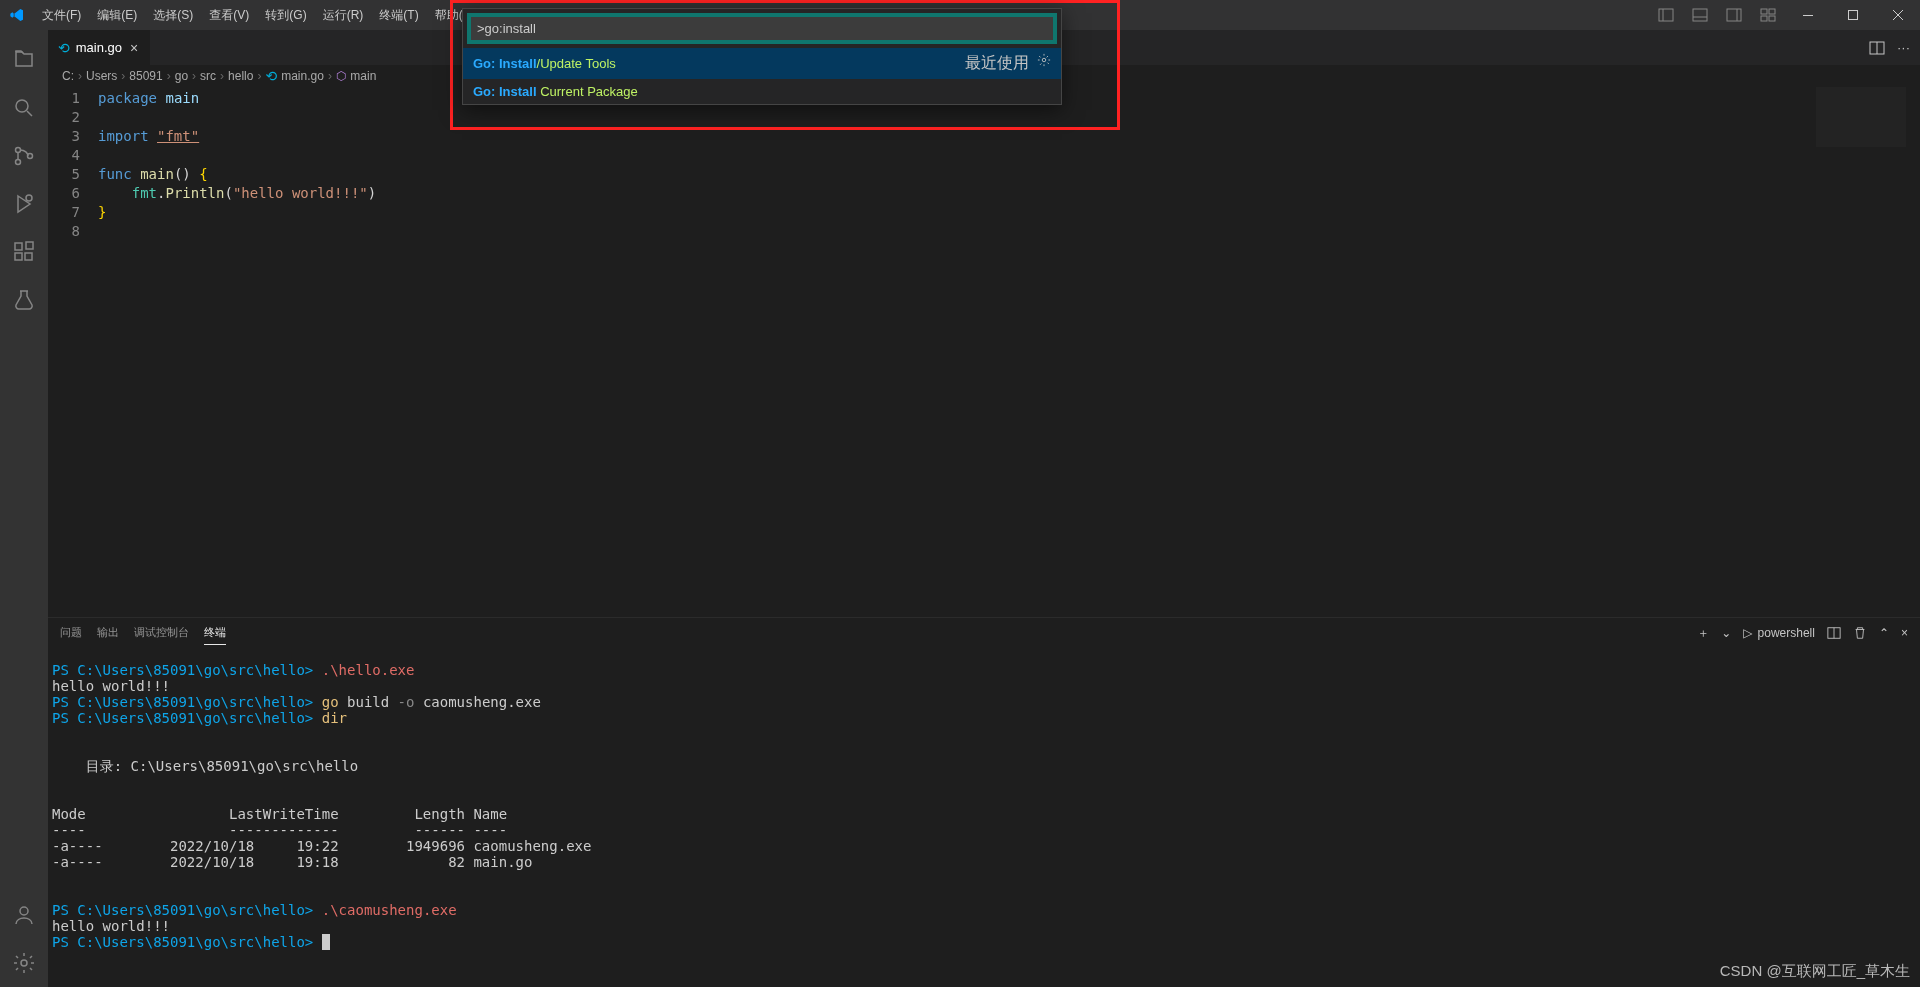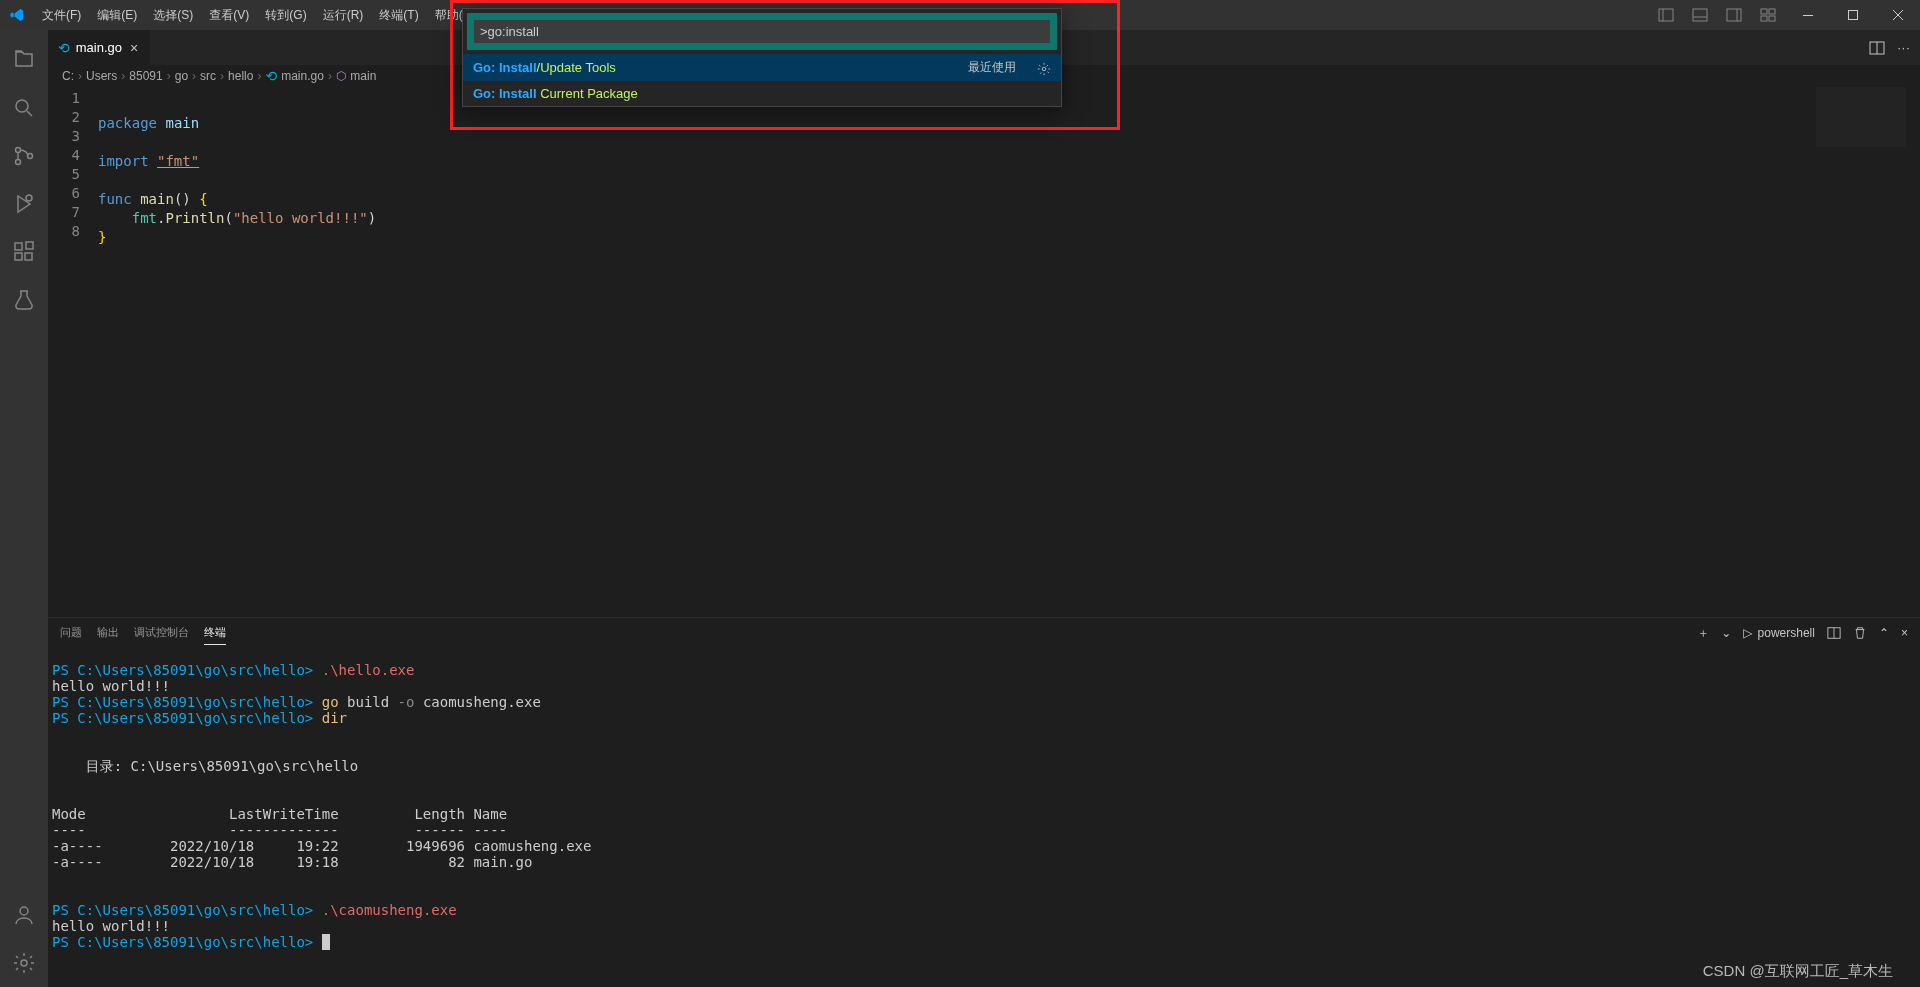--- a/index.html
+++ b/index.html
@@ -19,21 +19,21 @@
 .tabs-bar { height:35px; background:#252526; display:flex; align-items:center; justify-content:space-between; }
 .tab { height:35px; padding:0 10px; background:#1e1e1e; display:flex; align-items:center; gap:6px; font-size:13px; color:#ffffff; border-right:1px solid #252526; }
 .go-icon { color:#00add8; font-size:14px; }
 .tab-close { color:#c5c5c5; padding:2px; font-size:14px; }
 .tab-actions { display:flex; gap:12px; padding-right:10px; color:#c5c5c5; }
 .breadcrumb { height:22px; padding:0 14px; display:flex; align-items:center; gap:4px; font-size:12px; color:#a9a9a9; background:#1e1e1e; }
 .bc-sep { color:#666; }
 .bc-fn { color:#b180d7; }
 .code-area { flex:1; display:flex; font-family:Consolas,monospace; font-size:14px; padding-top:2px; position:relative; }
 .gutter { width:50px; text-align:right; padding-right:18px; color:#858585; line-height:19px; }
-.code-content { flex:1; line-height:19px;margin-top:25px; }
+.code-content { flex:1; line-height:19px; }
 .code-line { white-space:pre; }
 .kw { color:#569cd6; }
 .pkg { color:#9cdcfe; }
 .str { color:#ce9178; }
 .str-u { color:#ce9178; text-decoration:underline; text-decoration-color:#ce9178; }
 .fn-name { color:#dcdcaa; }
 .obj { color:#4ec9b0; }
 .paren { color:#d4d4d4; }
 .brace { color:#ffd700; }
 .minimap { position:absolute; right:14px; top:0; width:90px; height:60px; background:rgba(100,100,100,0.08); }
@@ -47,27 +47,27 @@
 .terminal { flex:1; font-family:Consolas,monospace; font-size:14px; line-height:16px; padding:14px 4px; overflow:hidden; color:#cccccc; }
 .term-line { white-space:pre; }
 .ps { color:#0ea5e9; }
 .cmd-name { color:#e5c07b; }
 .cmd-red { color:#e06c66; }
 .cmd-grey { color:#888888; }
 .cmd-caret { background:#cccccc; color:#1e1e1e; }
 .highlight-box { position:absolute; left:450px; top:0; width:670px; height:130px; border:3px solid #ff2222; z-index:40; pointer-events:none; }
 .command-palette { position:absolute; left:462px; top:8px; width:600px; background:#252526; border:1px solid #454545; box-shadow:0 5px 20px rgba(0,0,0,0.5); z-index:50; }
 .cp-input-row { padding:4px; }
-.cp-input { width:100%; background:#3c3c3c; border:7px solid #0f766e; color:#cccccc; padding:4px 6px; font-size:13px; outline:none; font-family:inherit; }
+.cp-input { width:100%; background:#3c3c3c; border:4px solid #0f766e; color:#cccccc; padding:4px 6px; font-size:13px; outline:none; font-family:inherit; }
 .cp-item { padding:5px 10px; display:flex; justify-content:space-between; align-items:center; font-size:13px; cursor:pointer; }
 .cp-item.selected { background:#04395e; }
 .cp-match { color:#2aaaff; font-weight:bold; }
 .cp-rest { color:#bef264; }
-.cp-right { display:flex; gap:21px; align-items:flex-end; color:#c5c5c5; font-size:12px; }
-.watermark { position:absolute; bottom:6px; right:27px; color:#b8b8b8; font-size:15px; z-index:100; }
+.cp-right { display:flex; gap:8px; align-items:flex-start; color:#c5c5c5; font-size:16px; }
+.watermark { position:absolute; bottom:6px; right:10px; color:#b8b8b8; font-size:15px; z-index:100; }
 svg { display:block; }
 </style>
 </head>
 <body>
 
 <div class="highlight-box"></div>
 
 <div class="command-palette">
   <div class="cp-input-row">
     <input class="cp-input" value="&gt;go:install" style="">

